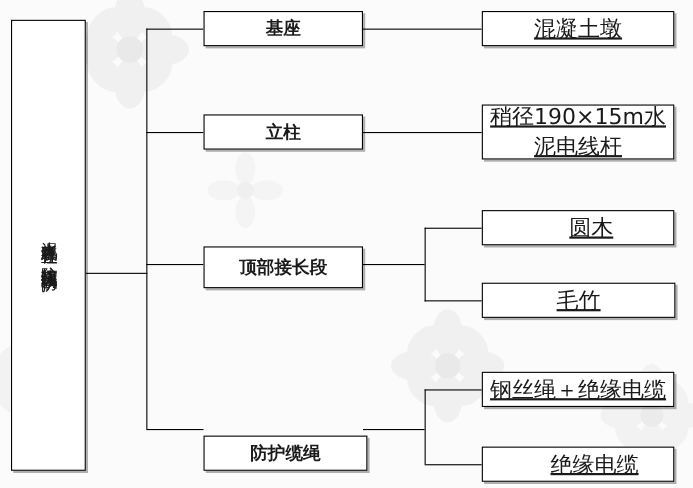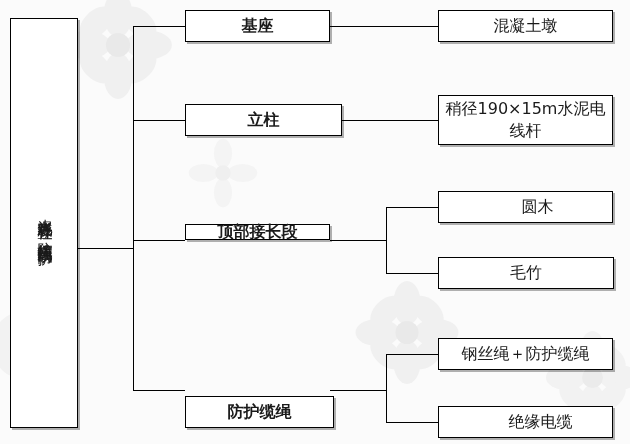--- a/index.html
+++ b/index.html
@@ -49,22 +49,23 @@
     text-orientation: upright;
     letter-spacing: 1px;
     padding: 4px 0;
     line-height: 1.05;
   }
   .lvl2 {
     font-size: 16px;
     font-weight: bold;
   }
   .lvl3 {
-    font-size: 16px;
+    font-size: 20px;
     font-weight: normal;
+    text-decoration: underline;
   }
   .lvl3.two-line {
     line-height: 1.35;
   }
   .connector {
     position: absolute;
     background: #000000;
     z-index: 1;
   }
   .h { height: 1px; }
@@ -165,25 +166,25 @@
   <div class="connector h" style="left:386px; top:422px; width:52px;"></div>
 
   <div class="node root shadow" style="left:10px; top:18px; width:68px; height:410px;">
     <span>水泥电线杆立柱＋防护缆绳高压线防护</span>
   </div>
 
   <div class="node lvl2 shadow" style="left:185px; top:10px; width:145px; height:32px;">
     <span>基座</span>
   </div>
 
-  <div class="node lvl2 shadow" style="left:185px; top:104px; width:157px; height:32px;">
+  <div class="node lvl2 shadow" style="left:185px; top:104px; width:145px; height:32px;">
     <span>立柱</span>
   </div>
 
-  <div class="node lvl2 shadow" style="left:185px; top:224px; width:145px; height:16px;">
+  <div class="node lvl2 shadow" style="left:185px; top:224px; width:145px; height:38px;">
     <span>顶部接长段</span>
   </div>
 
   <div class="node lvl2 shadow" style="left:185px; top:396px; width:149px; height:32px;">
     <span>防护缆绳</span>
   </div>
 
   <div class="node lvl3 shadow" style="left:438px; top:10px; width:175px; height:32px;">
     <span>混凝土墩</span>
   </div>
@@ -194,20 +195,20 @@
 
   <div class="node lvl3 shadow" style="left:438px; top:191px; width:175px; height:32px;padding-left:24px;">
     <span>圆木</span>
   </div>
 
   <div class="node lvl3 shadow" style="left:438px; top:257px; width:176px; height:32px;">
     <span>毛竹</span>
   </div>
 
   <div class="node lvl3 shadow" style="left:438px; top:338px; width:175px; height:32px;">
-    <span>钢丝绳＋防护缆绳</span>
+    <span>钢丝绳＋绝缘电缆</span>
   </div>
 
   <div class="node lvl3 shadow" style="left:438px; top:406px; width:175px; height:32px;padding-left:30px;">
     <span>绝缘电缆</span>
   </div>
 
 </div>
 
 </body></html>

